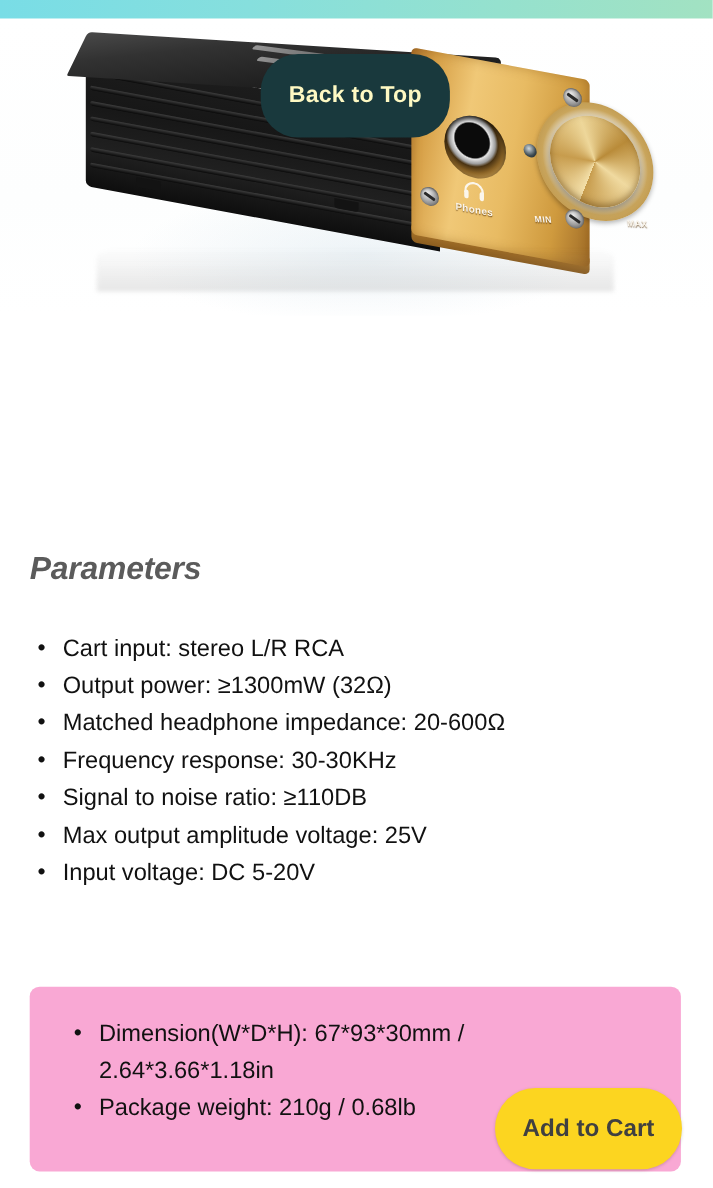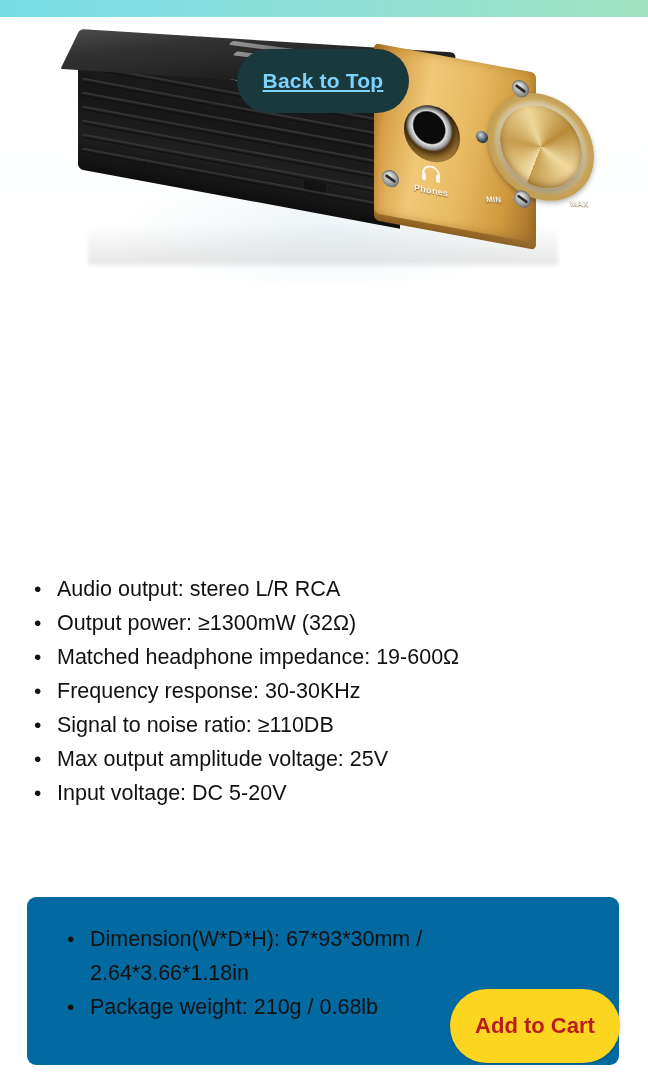--- a/index.html
+++ b/index.html
@@ -139,25 +139,25 @@
     position:absolute; left:88px; top:196px; width:470px; height:52px;
     background:linear-gradient(180deg,rgba(125,125,125,.34),rgba(255,255,255,0) 78%);
     transform:scaleY(-1);
     filter:blur(2px);
     opacity:.55;
     border-radius:0 0 40% 40%;
   }
 
   
   .back-to-top {
-    position:absolute; left:237px; top:49px; width:172px; height:64px;
+    position:absolute; left:237px; top:49px; width:172px; height:76px;
     background:#19393d; border-radius:34px;
     display:flex; align-items:center; justify-content:center;
-    color:#7dd3fc; font-size:21px; font-weight:bold;
-    letter-spacing:.2px; cursor:pointer;text-decoration:underline;
+    color:#fef9c3; font-size:21px; font-weight:bold;
+    letter-spacing:.2px; cursor:pointer;
   }
 
   
   .section-title {
     position:absolute; left:27px; top:501px;
     font-size:29px; font-weight:bold; font-style:italic;
     color:#5b5b5b; letter-spacing:-.2px;
   }
 
   ul.spec-list {
@@ -169,39 +169,39 @@
     font-size:21.5px; line-height:34px; color:#111111;
   }
   ul.spec-list > li::before {
     content:"\2022"; position:absolute; left:7px; top:0;
     font-size:21px; color:#111;
   }
 
   
   .dim-card {
     position:absolute; left:27px; top:897px; width:592px; height:168px;
-    background:#0369a1; border-radius:9px;
+    background:#f9a8d4; border-radius:9px;
   }
   ul.dim-list {
     position:absolute; left:33px; top:25px; width:450px; list-style:none;
   }
   ul.dim-list > li {
     position:relative; padding-left:30px;
     font-size:21.5px; line-height:34px; color:#111111;
   }
   ul.dim-list > li::before {
     content:"\2022"; position:absolute; left:7px; top:0;
     font-size:21px; color:#111;
   }
 
   .add-to-cart {
     position:absolute; left:450px; top:989px; width:170px; height:74px;
     background:#fcd520; border-radius:37px;
     display:flex; align-items:center; justify-content:center;
-    color:#b91c1c; font-size:22px; font-weight:bold;
+    color:#404040; font-size:22px; font-weight:bold;
     cursor:pointer; box-shadow:0 1px 3px rgba(0,0,0,.18);
   }
 </style>
 </head>
 <body>
 
 <div class="page">
 
   <div class="top-pill"></div>
   <div class="top-band"></div>
@@ -249,25 +249,26 @@
         <span class="panel-label" style="left:112px;top:130px;font-size:8px;transform:rotate(-8deg)">MIN</span>
         <span class="panel-label" style="left:196px;top:118px;font-size:8px;transform:rotate(-8deg)">MAX</span>
       </div>
     </div>
 
     <div class="reflection"></div>
   </div>
 
   <div class="back-to-top">Back to Top</div>
 
+  <h2 class="section-title">Parameters</h2>
 
   <ul class="spec-list">
-    <li>Audio output: stereo L/R RCA</li>
+    <li>Cart input: stereo L/R RCA</li>
     <li>Output power: ≥1300mW (32Ω)</li>
-    <li>Matched headphone impedance: 19-600Ω</li>
+    <li>Matched headphone impedance: 20-600Ω</li>
     <li>Frequency response: 30-30KHz</li>
     <li>Signal to noise ratio: ≥110DB</li>
     <li>Max output amplitude voltage: 25V</li>
     <li>Input voltage: DC 5-20V</li>
   </ul>
 
   <div class="dim-card">
     <ul class="dim-list">
       <li>Dimension(W*D*H): 67*93*30mm / 2.64*3.66*1.18in</li>
       <li>Package weight: 210g / 0.68lb</li>

